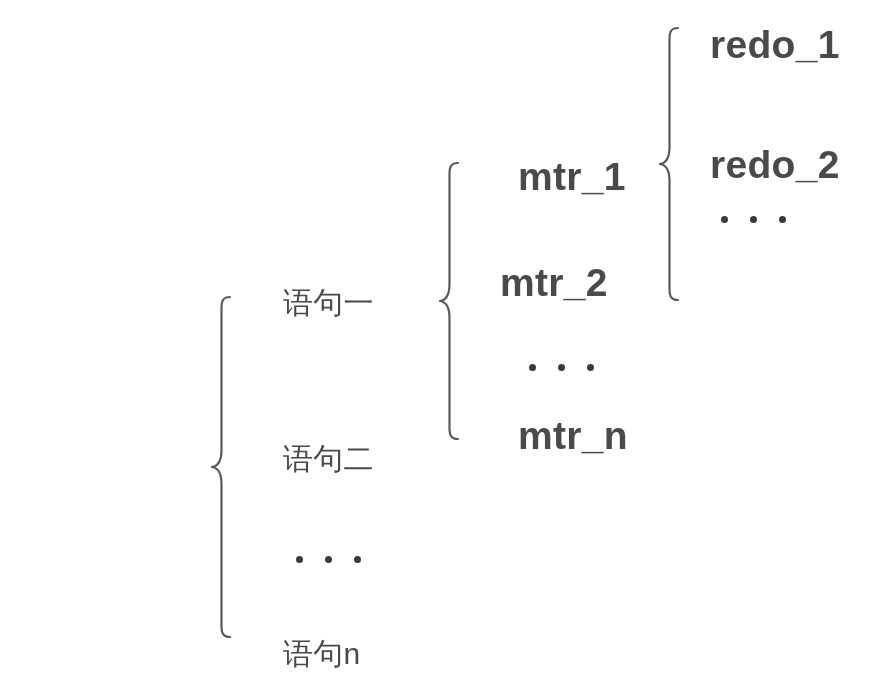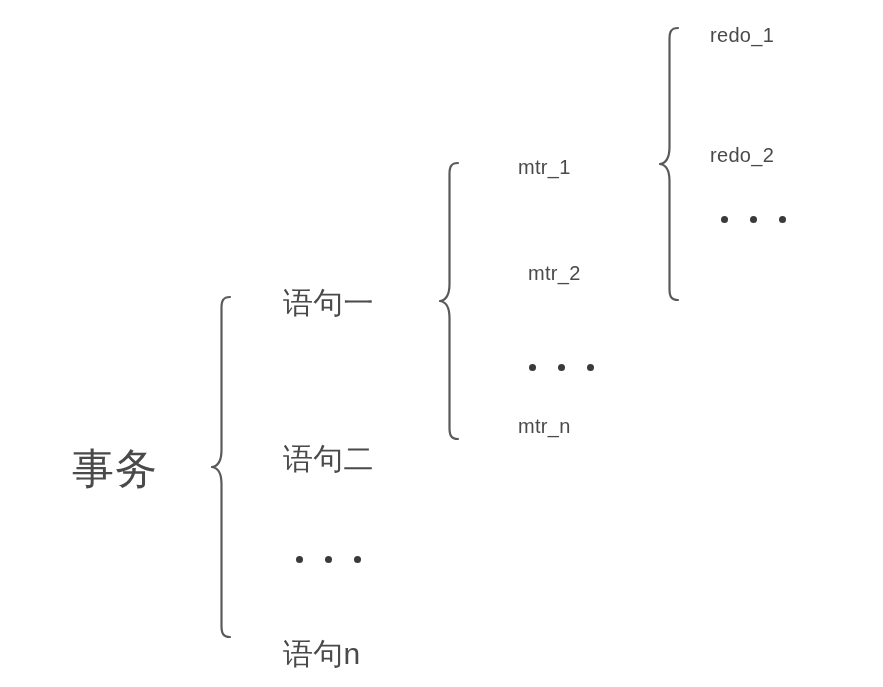--- a/index.html
+++ b/index.html
@@ -21,21 +21,22 @@
     position: absolute;
     color: #4a4a4a;
     white-space: nowrap;
     line-height: 1;
     letter-spacing: 0.3px;
   }
   .node.cjk {
     font-size: 30px;
   }
   .node.latin {
-    font-size: 20px;
+    font-size: 39px;
+    font-weight: bold;
   }
   .node.root {
     font-size: 42px;
     letter-spacing: 1px;
   }
 
   
   .ellipsis {
     position: absolute;
     display: flex;
@@ -64,21 +65,20 @@
     stroke-width: 2.2;
     stroke-linecap: round;
     stroke-linejoin: round;
   }
 </style>
 </head>
 <body>
 
 <div id="canvas">
 
-  <div class="node root" style="left:72px; top:448px;">事务</div>
 
   <div class="brace" style="left:206px; top:290px;">
     <svg width="30" height="352" viewBox="0 0 30 352" aria-hidden="true">
       <path d="M 24 7
                C 17 7, 15.5 11, 15.5 18
                L 15.5 160
                C 15.5 170, 13 176, 6 177
                C 13 178, 15.5 184, 15.5 194
                L 15.5 336
                C 15.5 343, 17 347, 24 347"></path>
@@ -104,21 +104,21 @@
                L 15.5 128
                C 15.5 138, 13 144, 6 145
                C 13 146, 15.5 152, 15.5 162
                L 15.5 272
                C 15.5 279, 17 283, 24 283"></path>
     </svg>
   </div>
 
   <div class="node latin" style="left:518px; top:157px;text-align:center;">mtr_1</div>
 
-  <div class="node latin" style="left:528px; top:263px;">mtr_2</div>
+  <div class="node latin" style="left:500px; top:263px;">mtr_2</div>
 
   <div class="ellipsis" style="left:529px; top:364px;">
     <span class="dot"></span>
     <span class="dot"></span>
     <span class="dot"></span>
   </div>
 
   <div class="node latin" style="left:518px; top:416px;">mtr_n</div>
 
   <div class="brace" style="left:654px; top:21px;">

